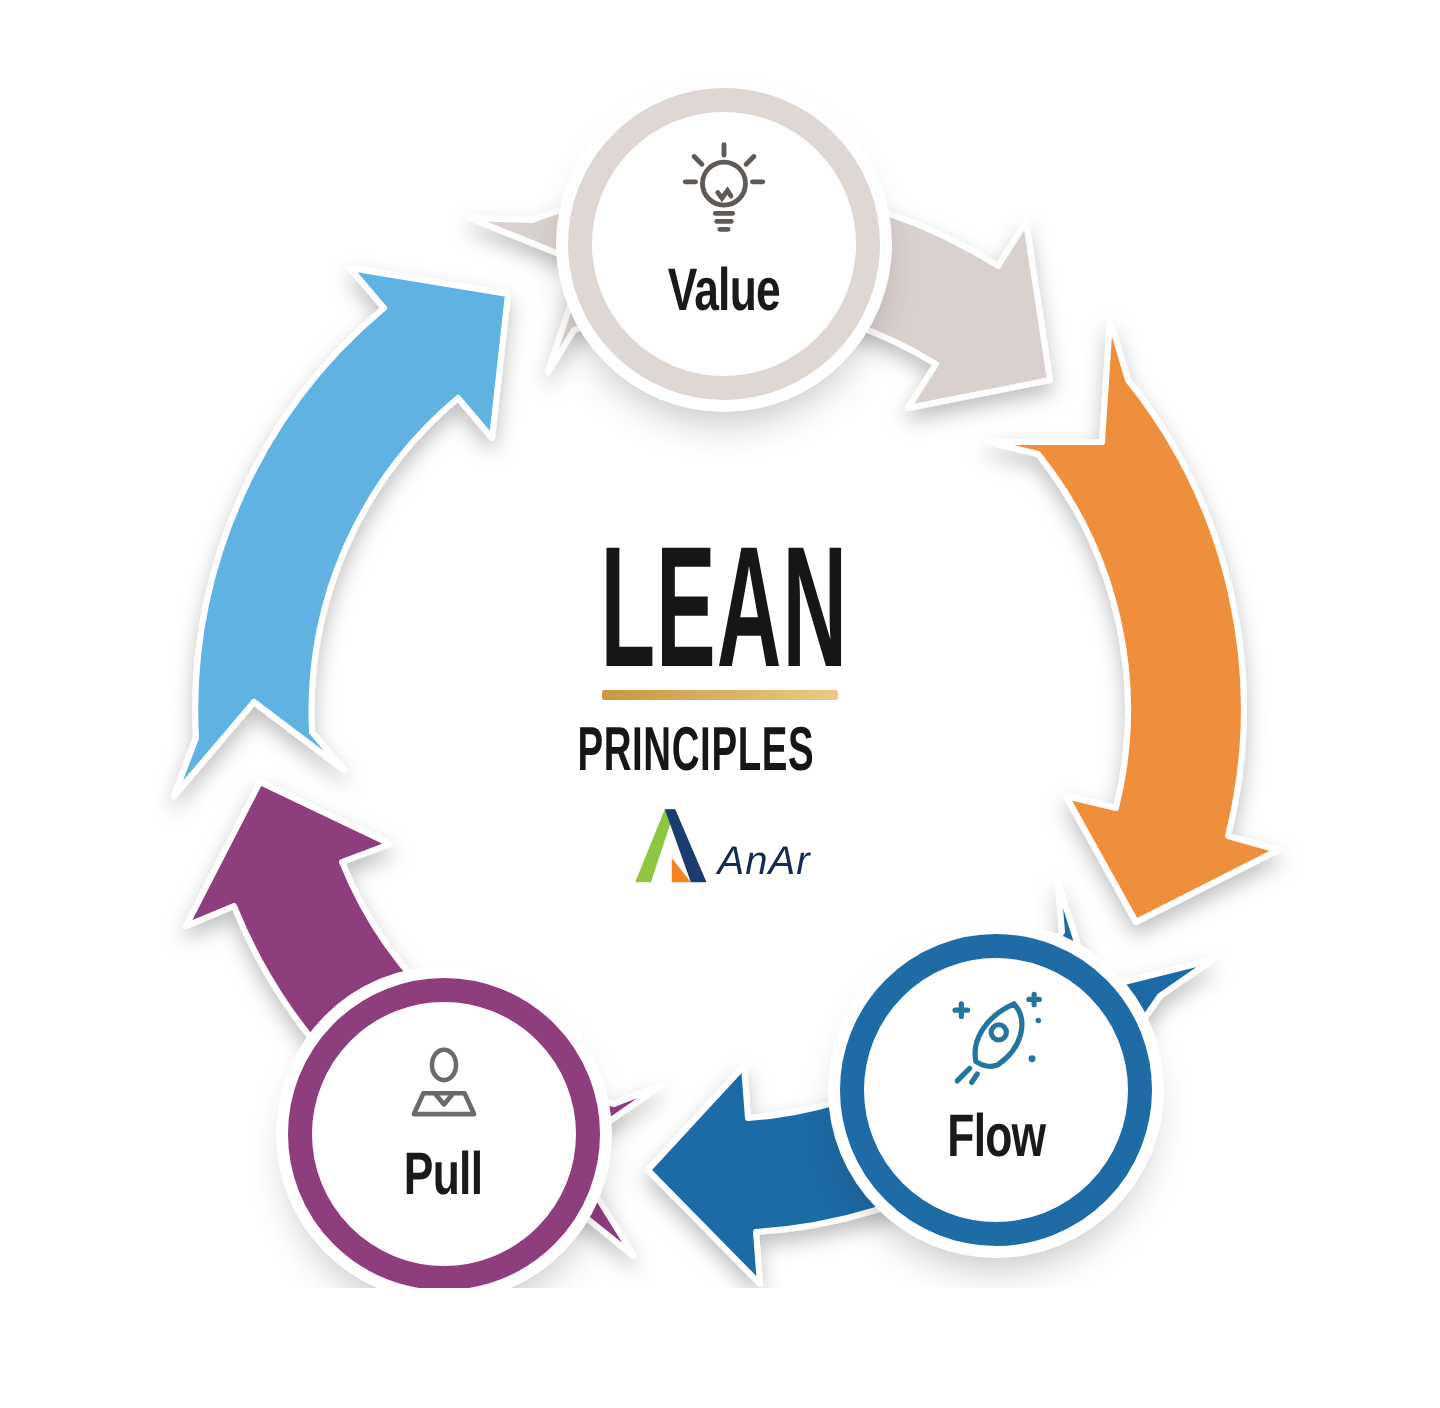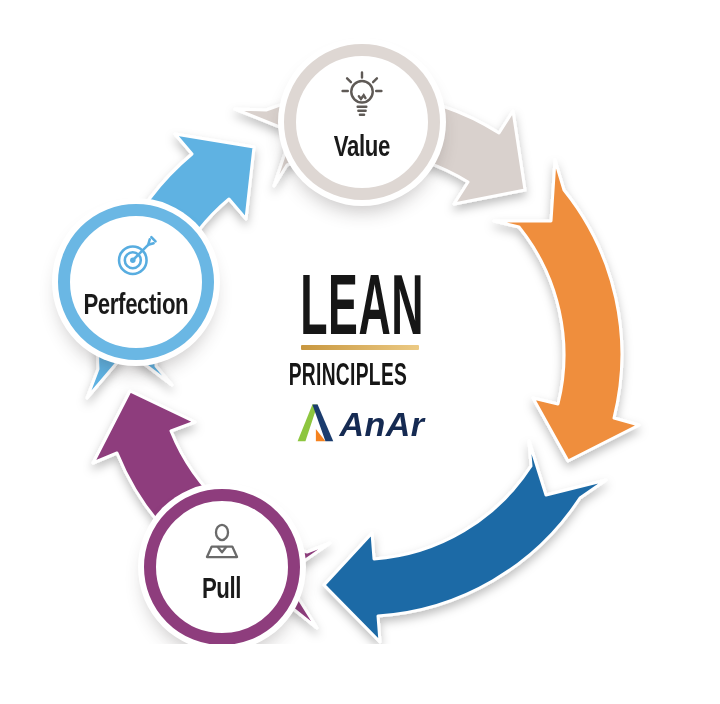--- a/index.html
+++ b/index.html
@@ -34,21 +34,21 @@
   }
   .bar{width:118px;height:5px;margin:5px auto 0;border-radius:1px;}
   .principles{
     font-size:31px;font-weight:800;color:#161616;line-height:1;margin-top:9px;
     transform:scaleX(0.62);transform-origin:50% 50%;letter-spacing:0.5px;white-space:nowrap;
   }
   .logo-row{
     margin-top:10px;display:flex;align-items:flex-end;justify-content:center;gap:4px;
   }
   .logo-text{
-    font-size:34px;font-weight:700;font-style:italic;color:#152a52;
+    font-size:20px;font-weight:400;font-style:italic;color:#152a52;
     letter-spacing:0.5px;line-height:1;padding-bottom:3px;
   }
 </style>
 </head>
 <body>
 
 <div class="stage">
 
   <svg class="ring-arrows" width="720" height="704" viewBox="0 0 720 704">
     <defs>
@@ -71,44 +71,46 @@
         <path d="M12,0.8 V3.8 M3.4,4.2 l2.2,2.2 M20.6,4.2 l-2.2,2.2 M0.8,11.5 H3.8 M23.2,11.5 H20.2"></path>
         <circle cx="12" cy="12" r="6.2"></circle>
         <path d="M10.2,14.6 l1.2,1.6 l1.6,-2.2 l1,1.6"></path>
         <path d="M9.5,20.6 h5 M9.9,22.9 h4.2 M10.8,25.2 h2.4"></path>
       </svg>
       <div class="label">Value</div>
     </div>
   </div>
 
 
+  <div class="node n2" style="left: 420px; top: 467px; border-color: rgb(30, 107, 166);">
+    <div class="node-inner">
+      <svg class="icon" width="52" height="52" viewBox="0 0 30 30" fill="none" stroke="currentColor" stroke-width="1.5" stroke-linecap="round" style="color: rgb(35, 117, 157);">
+        <path d="M9.2,21.2 C8,15.5 11.5,8.5 20.2,4.6 C24.2,9 23,17 15.5,22.2 C13.5,23 11,22.5 9.2,21.2 Z"></path>
+        <circle cx="15.8" cy="12.8" r="2.2"></circle>
+        <path d="M7.4,23.2 L3.8,26.8 M9.6,24.8 l-1.6,2.4"></path>
+        <path d="M5,4.6 v3.6 M3.2,6.4 h3.6"></path>
+        <path d="M26,1.8 v3 M24.5,3.3 h3"></path>
+        <circle cx="27.2" cy="9.4" r="0.8" fill="currentColor" stroke="none"></circle>
+        <circle cx="25.4" cy="20.4" r="1" fill="currentColor" stroke="none"></circle>
+      </svg>
+      <div class="label">Flow</div>
+    </div>
+  </div>
 
   <div class="node n3" style="left: 144px; top: 489px; border-color: rgb(142, 61, 125);">
     <div class="node-inner">
       <svg class="icon" width="46" height="46" viewBox="0 0 26 26" fill="none" stroke="currentColor" stroke-width="1.3" stroke-linejoin="round" style="color: rgb(106, 106, 106);">
         <ellipse cx="13" cy="7.6" rx="3.4" ry="4.3"></ellipse>
         <path d="M4.5,21.5 L7.2,15.6 H18.8 L21.5,21.5 Z"></path>
         <path d="M10.4,15.6 L13,18.8 L15.6,15.6"></path>
       </svg>
       <div class="label">Pull</div>
     </div>
   </div>
 
-  <div class="node n4" style="left: 58px; top: 204px; border-color: rgb(106, 183, 228);">
-    <div class="node-inner">
-      <svg class="icon" width="48" height="48" viewBox="0 0 30 30" fill="none" stroke="currentColor" stroke-width="1.6" stroke-linecap="round" style="color: rgb(88, 173, 224);">
-        <circle cx="13" cy="17" r="8.6"></circle>
-        <circle cx="13" cy="17" r="5"></circle>
-        <circle cx="13" cy="17" r="1.7" fill="currentColor" stroke="none"></circle>
-        <path d="M13.6,16.4 L22.6,7.4"></path>
-        <path d="M22.6,7.4 l1,-3.4 M22.6,7.4 l3.4,-1 M24.6,2.6 l2.6,2.6"></path>
-      </svg>
-      <div class="label">Perfection</div>
-    </div>
-  </div>
 
   <div class="center">
     <div class="lean" style="color: rgb(22, 22, 22);">LEAN</div>
     <div class="bar" style="background: linear-gradient(90deg, rgb(200, 151, 63), rgb(236, 202, 132));"></div>
     <div class="principles" style="color: rgb(22, 22, 22);">PRINCIPLES</div>
     <div class="logo-row">
       <svg width="40" height="44" viewBox="0 0 46 50">
         <polygon class="lg-left" points="20,5 26,5 12,47 3,47" style="fill: rgb(141, 198, 63);"></polygon>
         <polygon class="lg-accent" points="24,47 24,33 35,47" style="fill: rgb(245, 130, 31);"></polygon>
         <polygon class="lg-right" points="20,5 26,5 44,47 35,47" style="fill: rgb(27, 60, 110);"></polygon>

